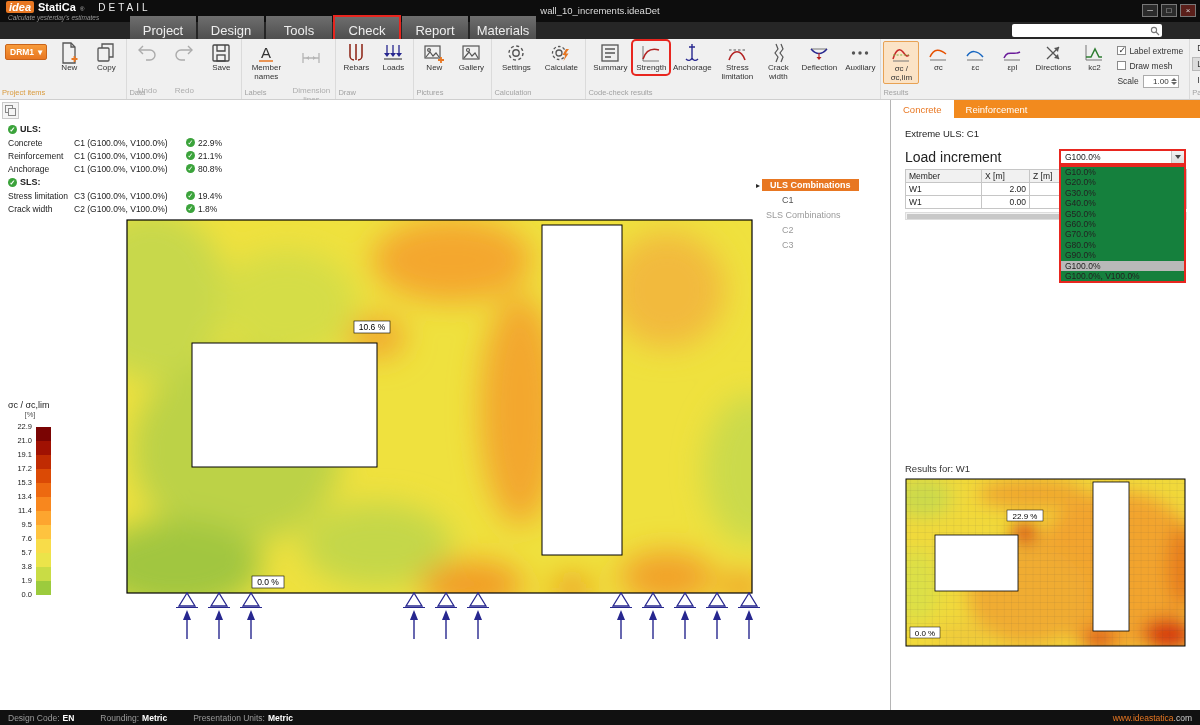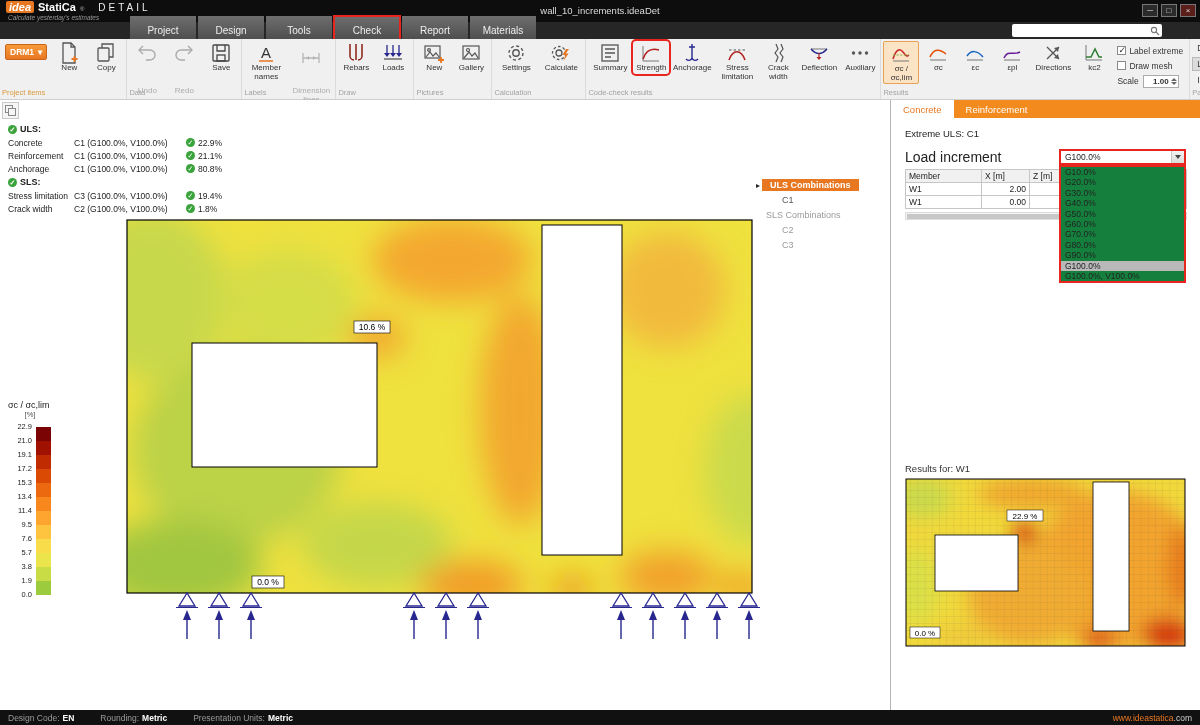--- a/index.html
+++ b/index.html
@@ -15,21 +15,21 @@
   .logo-reg { color:#bbb; font-size:6px; vertical-align:super; }
   .app-name { color:#eee; font-size:10px; letter-spacing:3px; margin-left:10px; }
   .tagline { position:absolute; left:8px; top:14px; font-size:6.5px; font-style:italic; color:#999; }
   .filename { position:absolute; left:50%; transform:translateX(-50%); top:5px; font-size:9.5px; color:#ddd; }
   .winbtns { position:absolute; right:4px; top:4px; display:flex; gap:3px; }
   .winbtn { width:16px; height:13px; border:1px solid #777; background:#2b2b2b; color:#ddd; font-size:8px; line-height:11px; text-align:center; }
   .winbtn.close { background:#5a1f1a; }
 
   
   .tabrow { position:absolute; top:22px; left:0; right:0; height:17px; background:#262626; display:flex; align-items:center; padding-left:130px; }
-  .tab { width:66px; height:30px; margin-right:2px; background:linear-gradient(#6e6e6e,#454545); color:#eee; font-size:10px; display:flex; align-items:center; justify-content:center; cursor:default; }
+  .tab { width:66px; height:30px; margin-right:2px; background:linear-gradient(#6e6e6e,#454545); color:#eee; font-size:13px; display:flex; align-items:center; justify-content:center; cursor:default; }
   .tab.active { outline:2px solid #E8261F; outline-offset:-1px; }
   .search { position:absolute; right:38px; top:2px; width:150px; height:13px; background:#fff; border-radius:2px; display:flex; align-items:center; padding:0 2px; }
   .search input { border:none; outline:none; flex:1; font-size:8px; font-family:"Liberation Sans", sans-serif; background:transparent; }
 
   
   .ribbon { position:absolute; top:39px; left:0; right:0; height:61px; background:#F0F0F0; border-bottom:1px solid #CFCFCF; display:flex; }
   .rgroup { display:flex; flex-direction:column; border-right:1px solid #DBDBDB; padding:0 2px; }
   .ritems { height:49px; display:flex; align-items:flex-start; gap:1px; padding-top:2px; }
   .rglabel { font-size:7.5px; color:#A3A3A3; text-align:left; padding-bottom:2px; white-space:nowrap; }
   .rglabel.pi { color:#D99A3C; }
@@ -38,21 +38,21 @@
   .rbtn svg { width:22px; height:22px; flex:none; }
   .rbtn.disabled { color:#ADADAD;gap:23px; }
   .rbtn.sel { background:#FBE3C6; border:1px solid #E8A254; }
   .rbtn.redbox { box-shadow:0 0 0 2px #E8261F; border-radius:3px; }
   .drm-btn { margin:3px 3px 0 3px; height:16px; background:linear-gradient(#F79B3A,#E87722); color:#fff; font-size:8.5px; font-weight:bold; border:1px solid #C9641A; border-radius:2px; display:flex; align-items:center; gap:4px; padding:0 4px; }
   .rcol { display:flex; flex-direction:column; gap:2px; padding:3px 4px 0 4px; }
   .chk-row { display:flex; align-items:center; gap:3px; font-size:8.5px; color:#333; height:13px; white-space:nowrap; }
   .cb { width:9px; height:9px; border:1px solid #8a8a8a; background:#fff; position:relative; flex:none; }
   .cb.checked::after { content:"✓"; position:absolute; left:0; top:-2px; font-size:9px; color:#333; }
   .scale-row { display:flex; align-items:center; gap:4px; font-size:8.5px; color:#333; height:14px; }
-  .scale-input { width:36px; height:13px; border:1px solid #ABABAB; background:#fff; font-size:8px; display:flex; align-items:center; justify-content:flex-end; padding-right:9px; position:relative;font-weight:bold; }
+  .scale-input { width:36px; height:13px; border:1px solid #ABABAB; background:#fff; font-size:8px; display:flex; align-items:center; justify-content:flex-end; padding-right:9px; position:relative; }
   .spin { position:absolute; right:1px; top:0; display:flex; flex-direction:column; gap:1px; padding-top:2px; }
   .spin i { display:block; width:0; height:0; border-left:3px solid transparent; border-right:3px solid transparent; }
   .spin i.up { border-bottom:3px solid #666; }
   .spin i.dn { border-top:3px solid #666; }
   .pal-btn { font-size:8.5px; color:#333; text-align:left; padding:1px 10px 1px 4px; border:1px solid transparent; }
   .pal-btn.pressed { background:#DCDCDC; border:1px solid #B8B8B8; }
   .rfill { flex:1; }
 
   
   .main { position:absolute; top:100px; left:0; right:0; height:610px; display:flex; }

